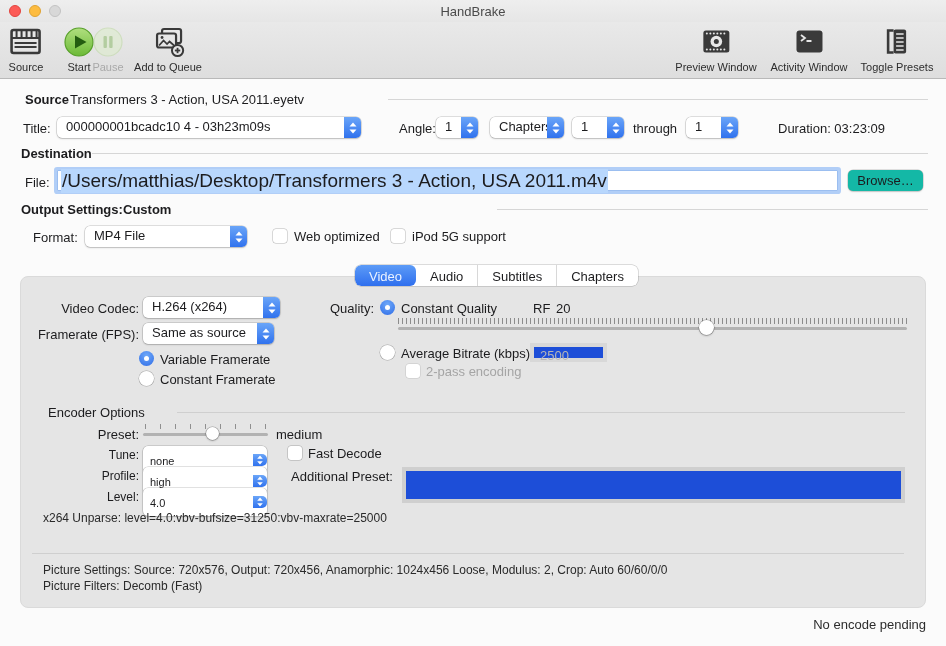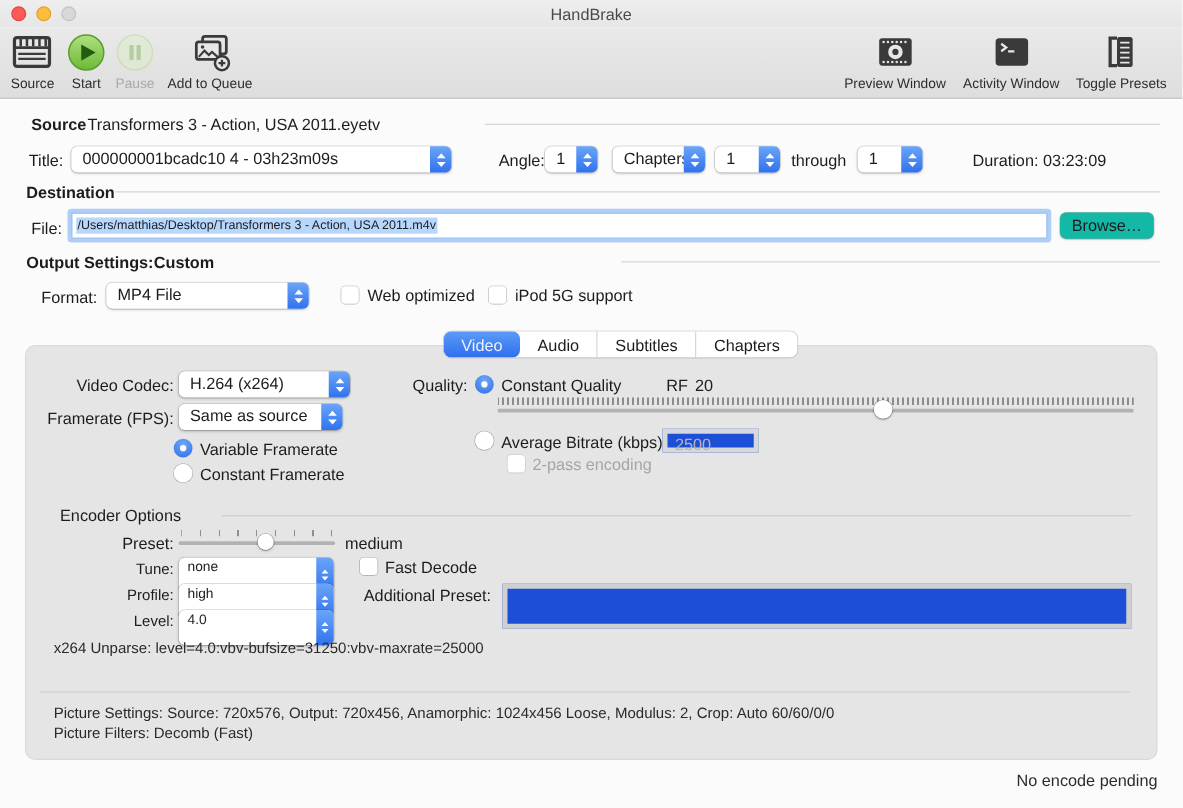--- a/index.html
+++ b/index.html
@@ -28,41 +28,41 @@
   
   .lbl { position:absolute; font-size:13px; color:#1c1c1e; white-space:nowrap; }
   .lbl.b { font-weight:bold; }
   .lbl.dim { color:#a5a5a5; }
   .sep { position:absolute; height:1px; background:#d6d6d6; }
   .popup { position:absolute; height:21px; background:#fff; border-radius:5px; display:flex; align-items:stretch;
            box-shadow:0 0 0 0.5px rgba(0,0,0,.22), 0 1px 2px rgba(0,0,0,.16); }
   .popup .txt { flex:1; font-size:13px; padding:2px 4px 0 9px; white-space:nowrap; overflow:hidden; }
   .popup .cap { width:17px; border-radius:0 5px 5px 0; background:linear-gradient(#6aa5f8,#3072ee);
                 display:flex; align-items:center; justify-content:center; }
-  .popup.small { height:28px; }
+  .popup.small { height:28px;align-items:center; }
   .popup.small .txt { font-size:11px; padding:2px 3px 0 7px; }
   .popup.small .cap { width:14px; }
   .checkbox { position:absolute; width:14px; height:14px; background:#fff; border-radius:3px;
               box-shadow:0 0 0 0.5px rgba(0,0,0,.28); }
   .checkbox.dim { box-shadow:0 0 0 0.5px rgba(0,0,0,.14); }
   .radio { position:absolute; width:15px; height:15px; border-radius:50%; background:#fff;
            box-shadow:0 0 0 0.5px rgba(0,0,0,.28); }
   .radio.on { background:radial-gradient(circle at 50% 30%, #6fa9f9, #2e6ce7); box-shadow:none; }
   .radio.on::after { content:""; position:absolute; left:5px; top:5px; width:5px; height:5px;
                      border-radius:50%; background:#fff; }
   .btn { position:absolute; height:21px; background:#14b8a6; border-radius:5px; font-size:13px;
          display:flex; align-items:center; justify-content:center;
          box-shadow:0 0 0 0.5px rgba(0,0,0,.22), 0 1px 2px rgba(0,0,0,.12); }
   .field { position:absolute; background:#1d4ed8; border:4px solid #3b82f6; font-size:13px; }
 
   
   .file-field { position:absolute; left:57px; top:170px; width:781px; height:21px; background:#fff;
                 border:1px solid #9bbef0; box-shadow:0 0 0 3px rgba(116,169,244,.55); border-radius:1px;
                 display:flex; align-items:center; padding-left:3px; }
-  .file-field .sel { font-size:10px; background:#b8d7fd; padding:1px 1px; white-space:nowrap; }
+  .file-field .sel { font-size:19px; background:#b8d7fd; padding:1px 1px; white-space:nowrap; }
 
   
   .panel { position:absolute; left:20px; top:276px; width:906px; height:332px; background:#e5e5e5;
            border:1px solid #dadada; border-radius:8px; }
   .segmented { position:absolute; left:355px; top:265px; height:21px; display:flex; background:#fff;
                border-radius:6px; box-shadow:0 0 0 0.5px rgba(0,0,0,.25); overflow:hidden; }
   .seg { font-size:13px; padding:2px 14px 0; display:flex; align-items:center; color:#1c1c1e;
          border-right:1px solid #d8d8d8; }
   .seg:last-child { border-right:none; }
   .seg.sel { background:linear-gradient(#5c9bf7,#2f6fee); color:#eaf2ff; border-right:none; border-radius:6px; }
@@ -111,21 +111,21 @@
           </g>
           <g stroke="#3a3a3a" stroke-width="1.8">
             <line x1="6" y1="16" x2="28" y2="16"></line>
             <line x1="6" y1="20" x2="28" y2="20"></line>
           </g>
         </svg>
     </span>
     <span class="lb">Source</span>
   </div>
 
-  <div class="tb-item" style="left:69px">
+  <div class="tb-item" style="left:79px">
     <span class="ic">
       <svg width="32" height="32" viewBox="0 0 32 32">
           <defs>
             <linearGradient id="gg" x1="0" y1="0" x2="0" y2="1">
               <stop offset="0" stop-color="#b0df7f"></stop>
               <stop offset="1" stop-color="#6cba37"></stop>
             </linearGradient>
           </defs>
           <circle cx="16" cy="16" r="14" fill="url(#gg)" stroke="#58a02b" stroke-width="1.2"></circle>
           <path d="M12 9.5 L23.5 16 L12 22.5 Z" fill="#235c10"></path>

